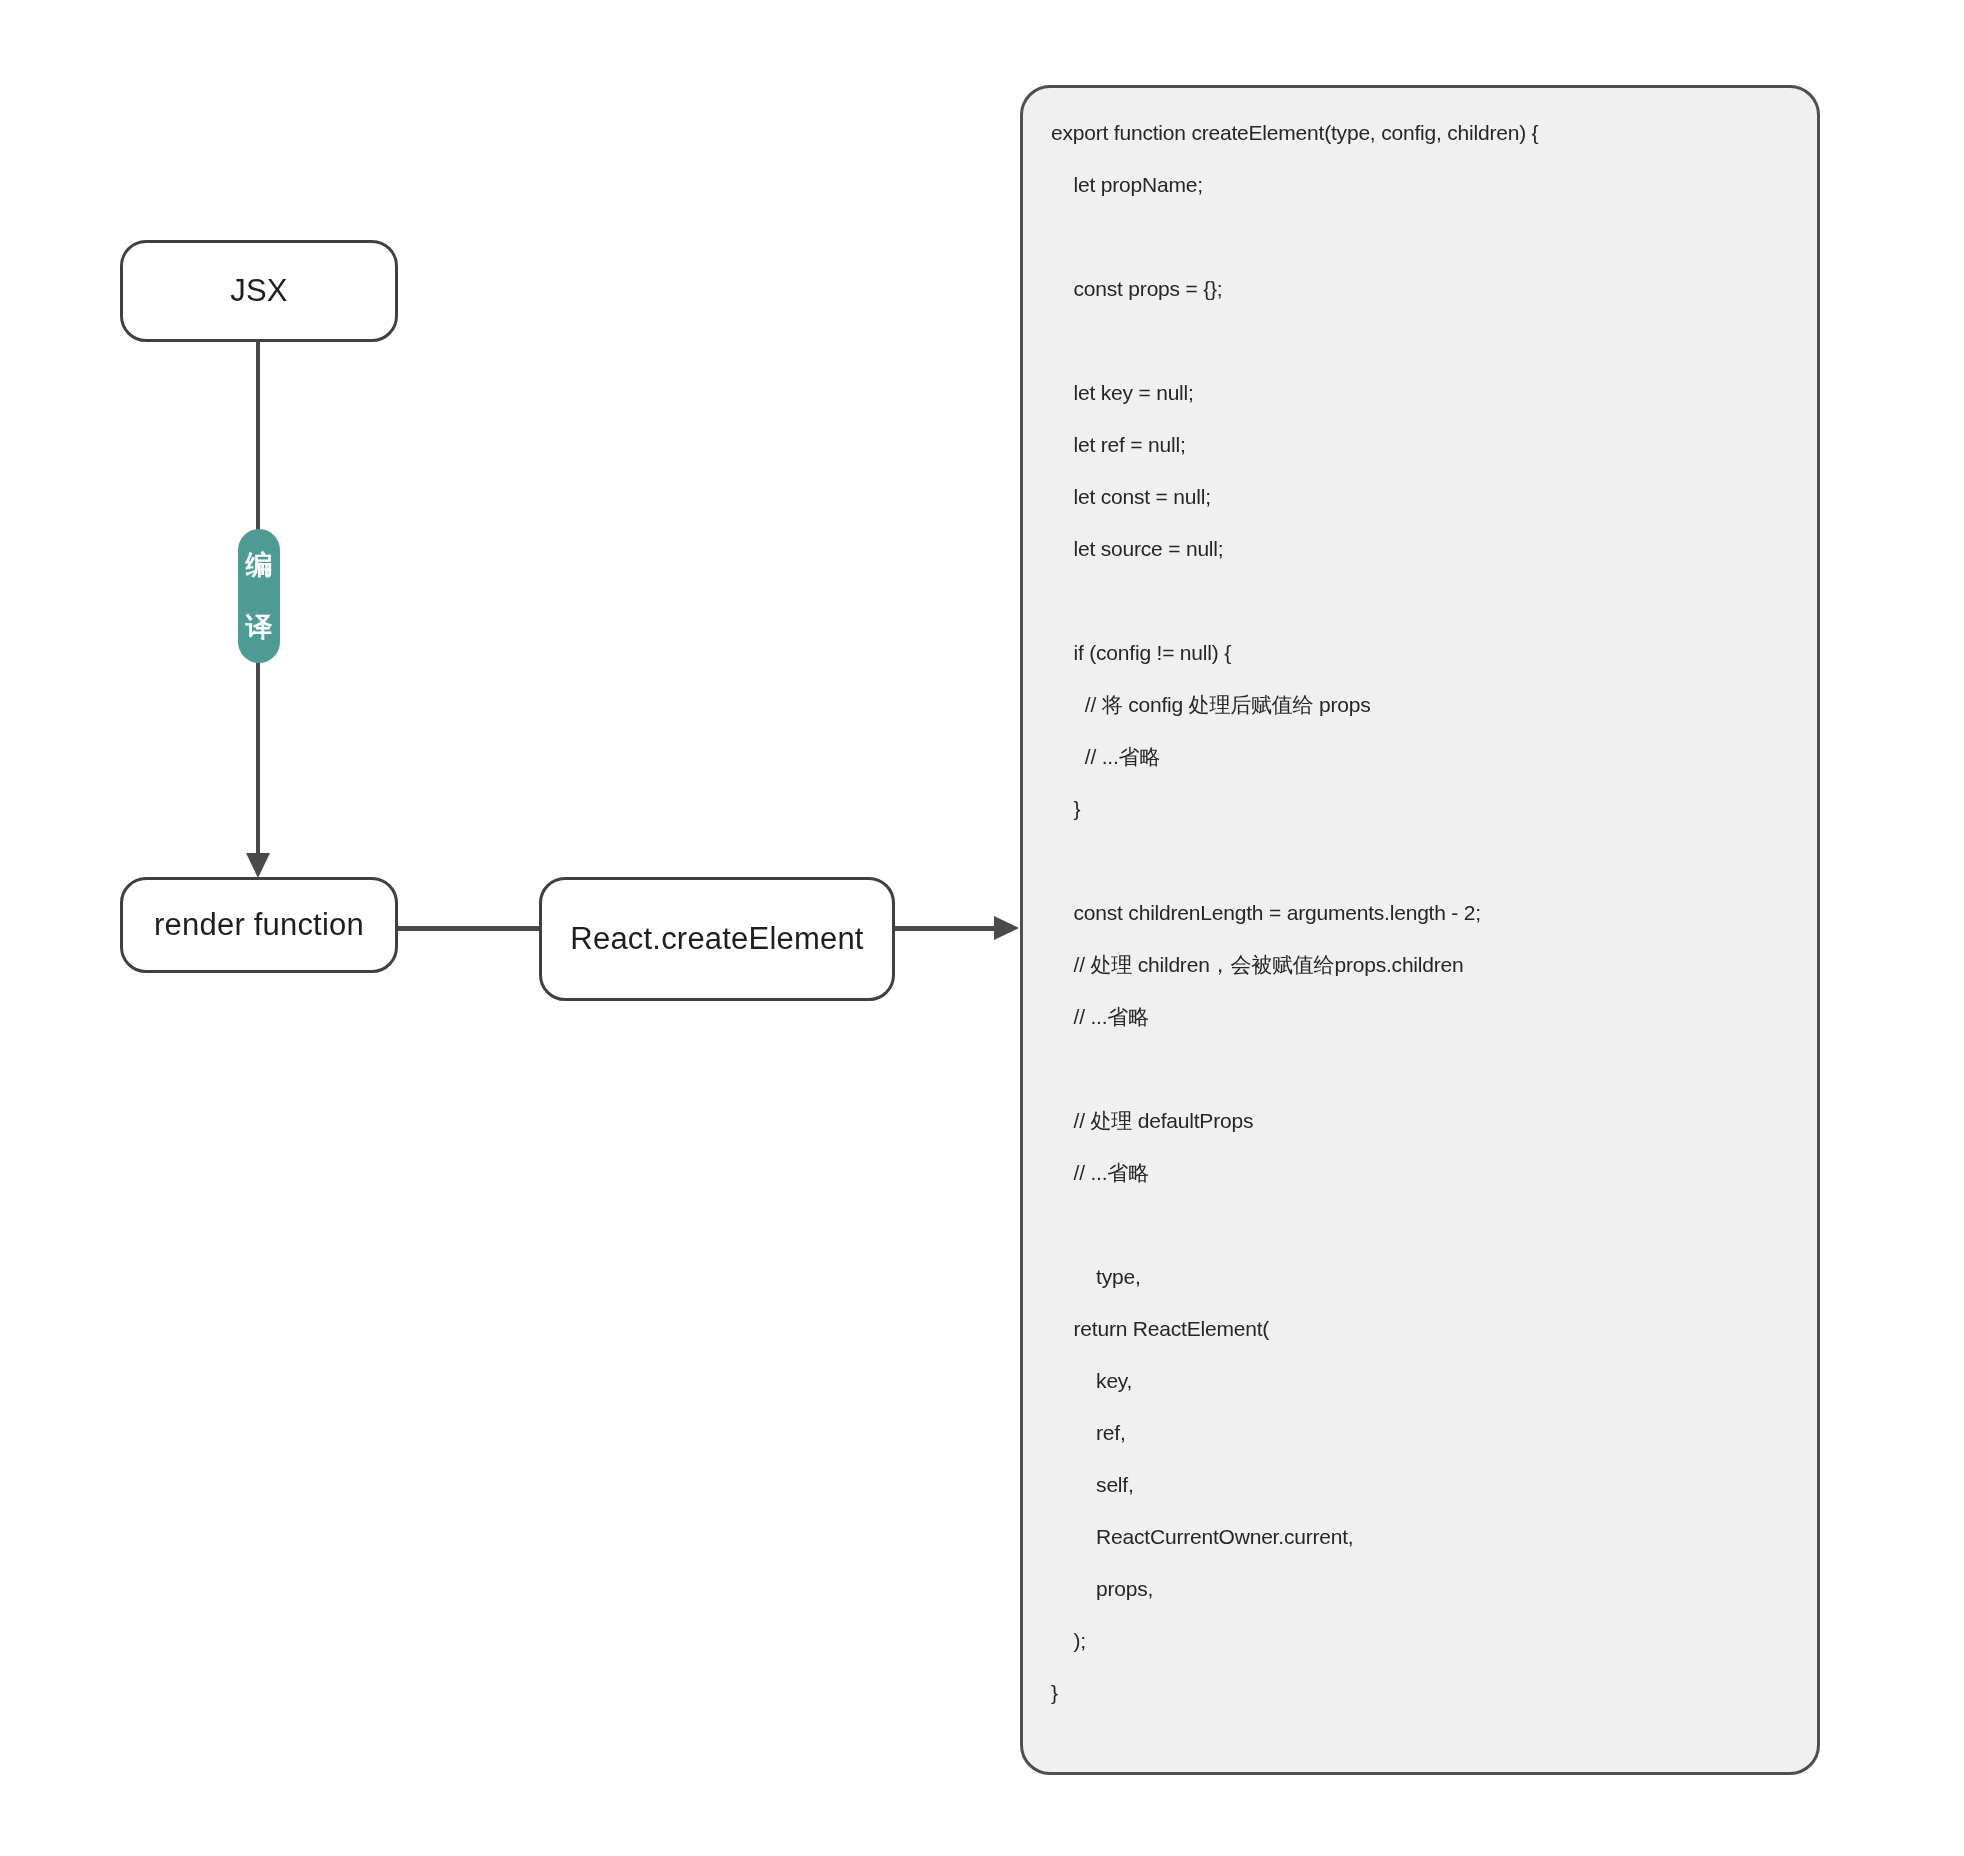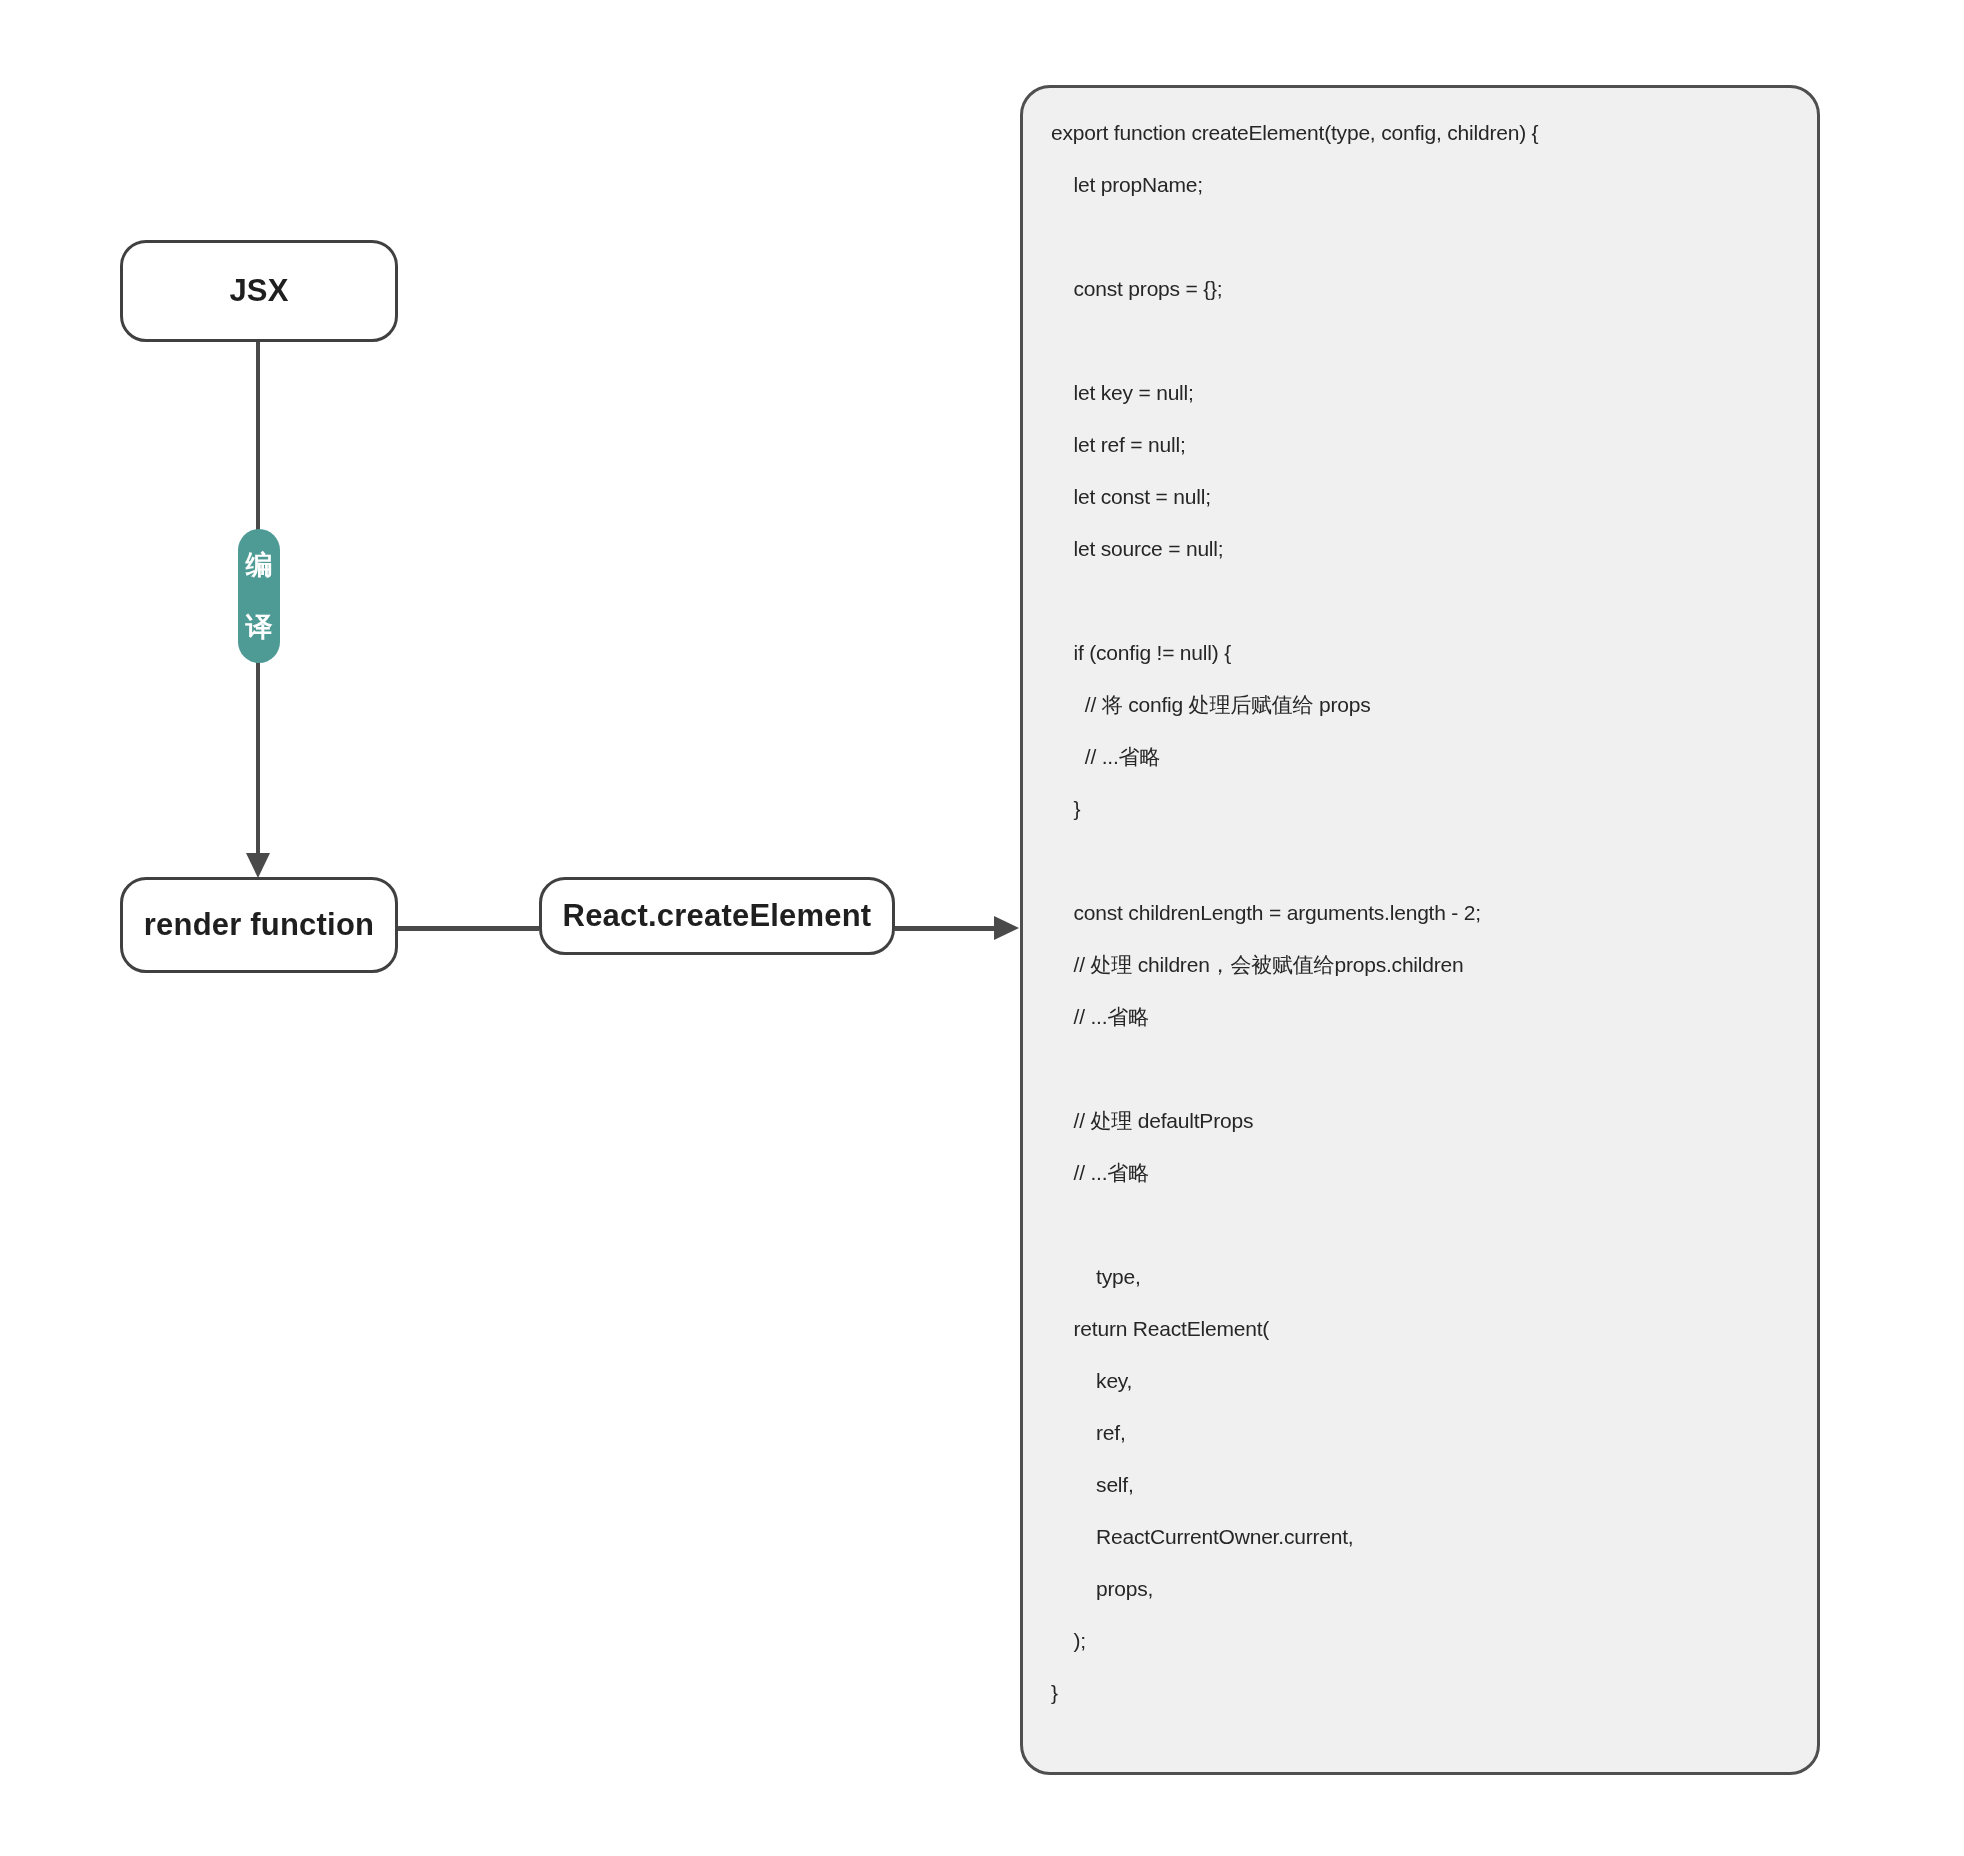--- a/index.html
+++ b/index.html
@@ -16,28 +16,28 @@
 
   
   .flow-node {
     position: absolute;
     background: #ffffff;
     border: 3px solid #404040;
     border-radius: 26px;
     display: flex;
     align-items: center;
     justify-content: center;
-    font-weight: 700;
+    font-weight: 400;
     font-size: 31px;
     color: #1f1f1f;
     letter-spacing: 0.2px;
   }
   .node-jsx            { left: 120px; top: 240px; width: 278px; height: 102px; }
   .node-render         { left: 120px; top: 877px; width: 278px; height: 96px; justify-content: center; }
-  .node-create-element { left: 539px; top: 877px; width: 356px; height: 78px; }
+  .node-create-element { left: 539px; top: 877px; width: 356px; height: 124px; }
 
   
   .connector { position: absolute; background: #4a4a4a; }
   .conn-jsx-render    { left: 256px; top: 342px; width: 4px; height: 513px; }
   .conn-render-create { left: 398px; top: 926px; width: 141px; height: 5px; }
   .conn-create-code   { left: 895px; top: 926px; width: 102px; height: 5px; }
 
   .arrowhead-down {
     position: absolute;
     left: 246px; top: 853px;

